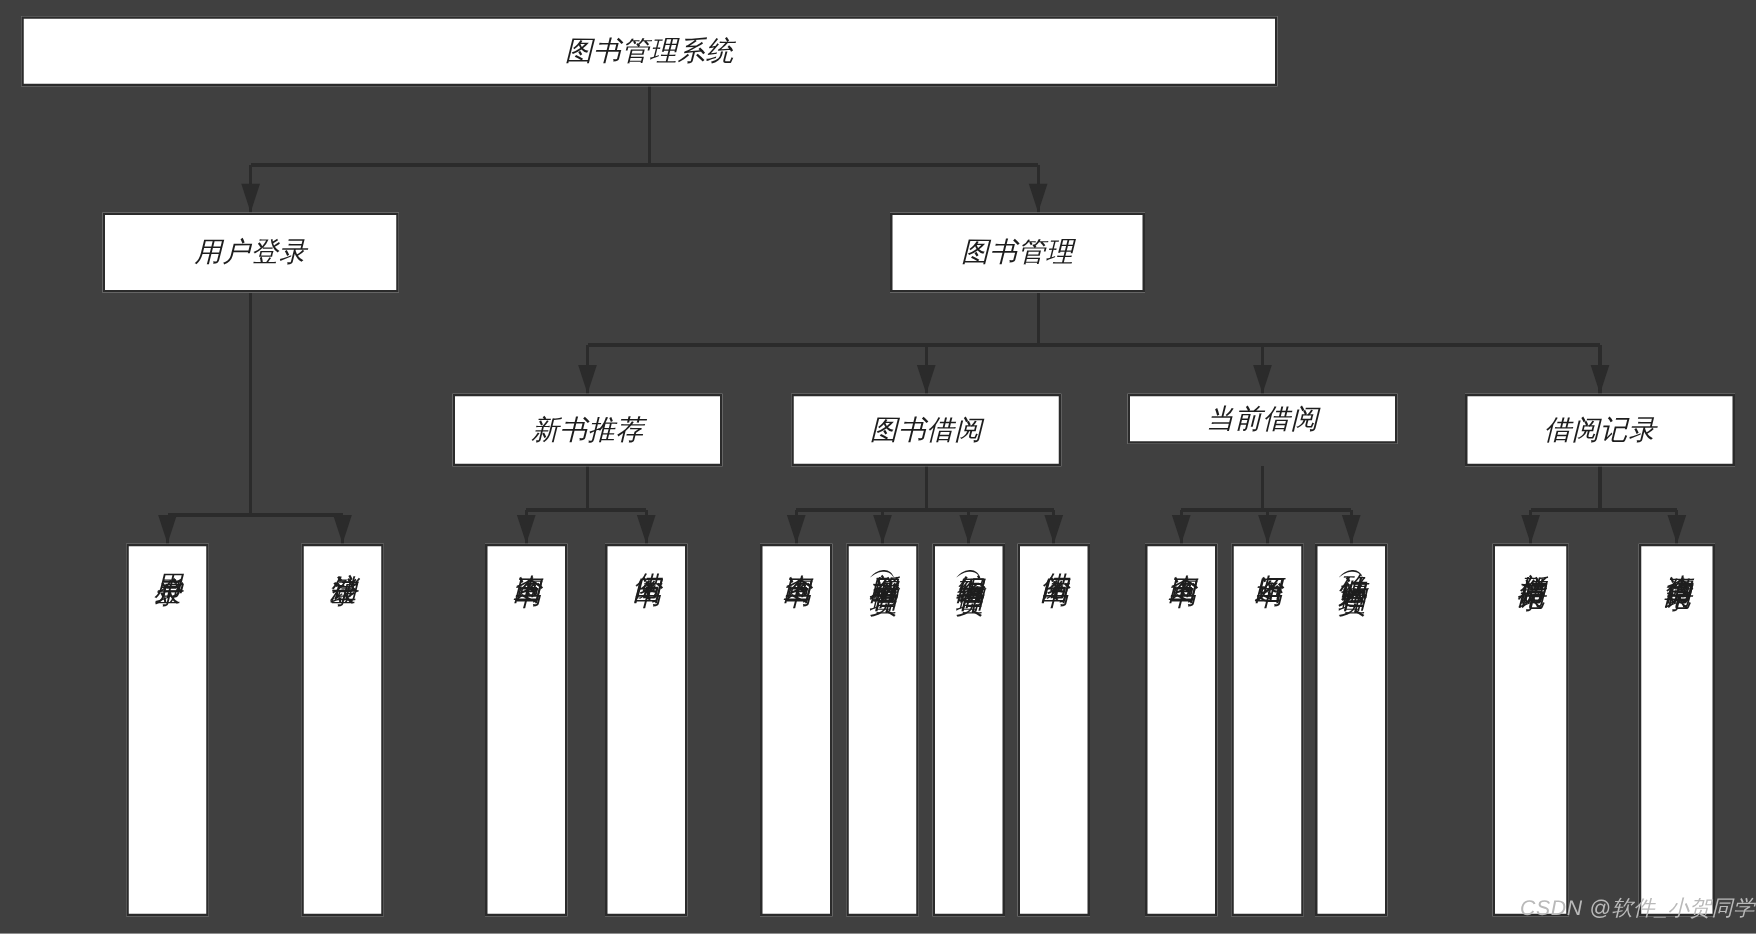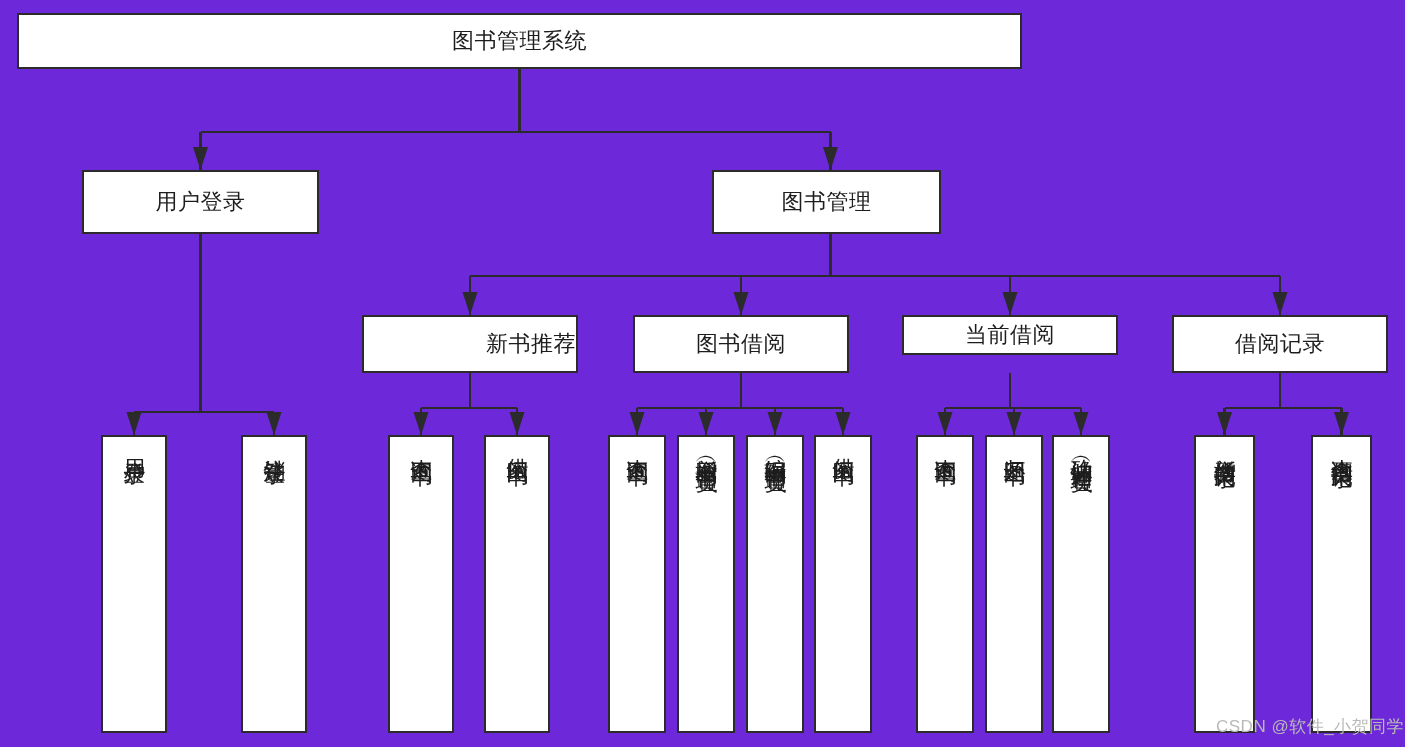--- a/index.html
+++ b/index.html
@@ -7,22 +7,23 @@
     padding: 0;
     background: #ffffff;
   }
   body {
     font-family: "Liberation Sans", "DejaVu Sans", sans-serif;
   }
   #canvas {
     position: relative;
     width: 1405px;
     height: 747px;
-    background: #6d28d9;
+    background: #404040;
     overflow: hidden;
+    font-style: italic;
   }
   #wires {
     position: absolute;
     left: 0;
     top: 0;
     width: 1405px;
     height: 747px;
   }
   .node {
     position: absolute;
@@ -121,24 +122,24 @@
       <line x1="1341.5" y1="408" x2="1341.5" y2="435" stroke="#2b2b2b" stroke-width="2.5" shape-rendering="crispEdges"></line>
       <polygon points="1334,412 1349,412 1341.5,435" fill="#2b2b2b"></polygon>
     </svg>
   <div id="nodes-layer">
       <div class="node node-h" style="left: 17px; top: 13px; width: 1005px; height: 56px;">
         <span class="label">图书管理系统</span>
       </div>
       <div class="node node-h" style="left: 82px; top: 170px; width: 237px; height: 64px;">
         <span class="label">用户登录</span>
       </div>
-      <div class="node node-h" style="left: 712px; top: 170px; width: 229px; height: 64px;">
+      <div class="node node-h" style="left: 712px; top: 170px; width: 204px; height: 64px;">
         <span class="label">图书管理</span>
       </div>
-      <div class="node node-h" style="left: 362px; top: 315px; width: 216px; height: 58px; justify-content: flex-end;">
+      <div class="node node-h" style="left: 362px; top: 315px; width: 216px; height: 58px;">
         <span class="label">新书推荐</span>
       </div>
       <div class="node node-h" style="left: 633px; top: 315px; width: 216px; height: 58px;">
         <span class="label">图书借阅</span>
       </div>
       <div class="node node-h" style="left: 902px; top: 315px; width: 216px; height: 40px;">
         <span class="label">当前借阅</span>
       </div>
       <div class="node node-h" style="left: 1172px; top: 315px; width: 216px; height: 58px; text-align: center;">
         <span class="label">借阅记录</span>

